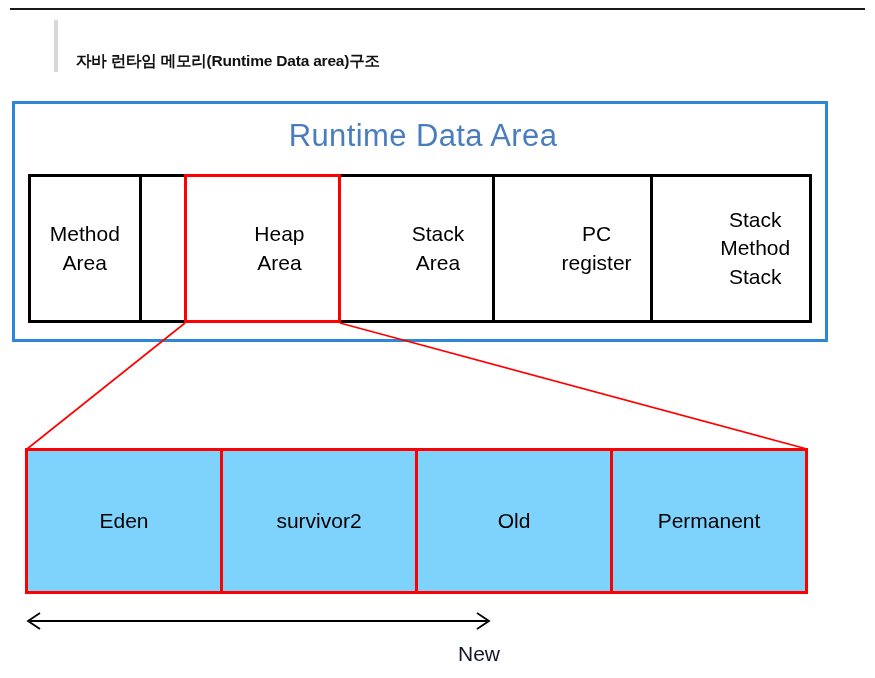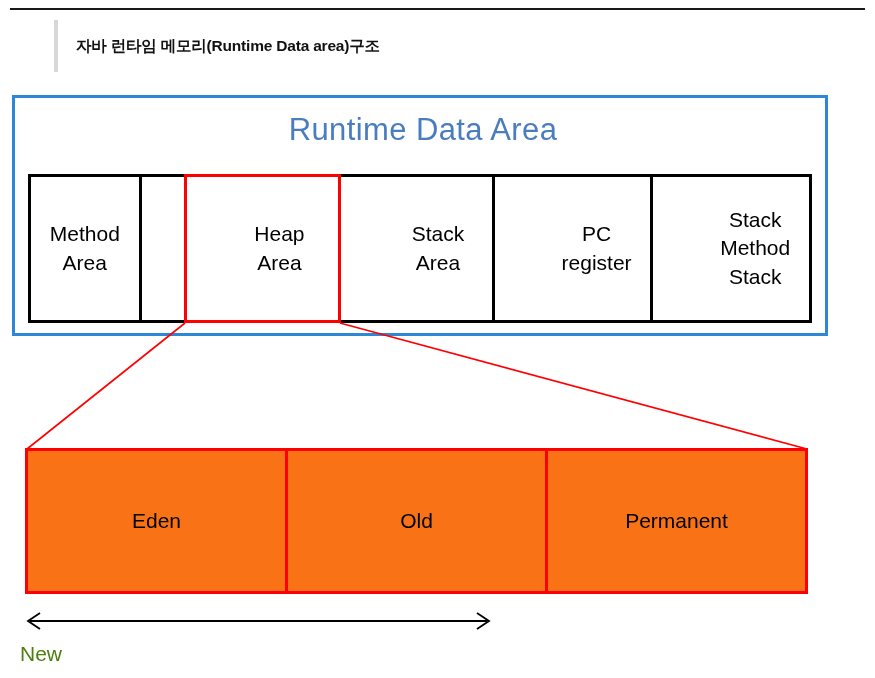--- a/index.html
+++ b/index.html
@@ -27,21 +27,21 @@
   }
 
   
   #title-block {
     position: absolute;
     left: 10px;
     top: 20px;
     width: 560px;
     height: 52px;
     display: flex;
-    align-items: center;
+    align-items: flex-end;
     padding-left: 44px;
   }
   #title-accent-bar {
     width: 4px;
     height: 52px;
     background: #d8d8d8;
     flex: 0 0 auto;
   }
   #page-title {
     margin-left: 18px;
@@ -49,21 +49,21 @@
     font-weight: bold;
     letter-spacing: -0.2px;
     white-space: nowrap;
     color: #111111;
   }
 
   
   #runtime-outer {
     position: absolute;
     left: 12px;
-    top: 95px;
+    top: 101px;
     width: 816px;
     height: 241px;
     border: 3px solid #2e86d6;
     box-sizing: border-box;
     background: #ffffff;
   }
   #runtime-heading {
     position: absolute;
     left: 0;
     top: 14px;
@@ -129,21 +129,21 @@
   
   #heap-detail-row {
     position: absolute;
     left: 25px;
     top: 448px;
     width: 783px;
     height: 146px;
     display: flex;
     box-sizing: border-box;
     border: 3px solid #ff0000;
-    background: #f97316;
+    background: #7dd3fc;
   }
   .heap-cell {
     flex: 1 1 0;
     border-right: 3px solid #ff0000;
     box-sizing: border-box;
     display: flex;
     align-items: center;
     justify-content: center;
     text-align: center;
     font-size: 21px;
@@ -157,23 +157,23 @@
     left: 20px;
     top: 606px;
     width: 480px;
     height: 30px;
   }
   #new-label {
     position: absolute;
     left: 20px;
     top: 642px;
     width: 480px;
-    text-align: left;
+    text-align: right;
     font-size: 21px;
-    color: #4d7c0f;
+    color: #0f172a;
   }
 </style>
 </head>
 <body>
 
 <div id="top-rule"></div>
 
 <div id="title-block">
   <div id="title-accent-bar"></div>
   <div id="page-title">자바 런타임 메모리(Runtime Data area)구조</div>
@@ -219,20 +219,21 @@
 
 <div id="heap-highlight"></div>
 
 <svg id="connectors" viewBox="0 0 875 678" xmlns="http://www.w3.org/2000/svg">
   <line x1="185" y1="323" x2="27" y2="449" stroke="#ff0000" stroke-width="1.6"></line>
   <line x1="340" y1="323" x2="807" y2="449" stroke="#ff0000" stroke-width="1.6"></line>
 </svg>
 
 <div id="heap-detail-row">
   <div class="heap-cell">Eden</div>
+  <div class="heap-cell">survivor2</div>
   <div class="heap-cell">Old</div>
   <div class="heap-cell">Permanent</div>
 </div>
 
 <svg id="new-span-arrow" viewBox="0 0 480 30" xmlns="http://www.w3.org/2000/svg">
   <line x1="10" y1="15" x2="467" y2="15" stroke="#000000" stroke-width="1.8"></line>
   <polyline points="20,7 8,15 20,23" fill="none" stroke="#000000" stroke-width="1.8"></polyline>
   <polyline points="457,7 469,15 457,23" fill="none" stroke="#000000" stroke-width="1.8"></polyline>
 </svg>
 <div id="new-label">New</div>

